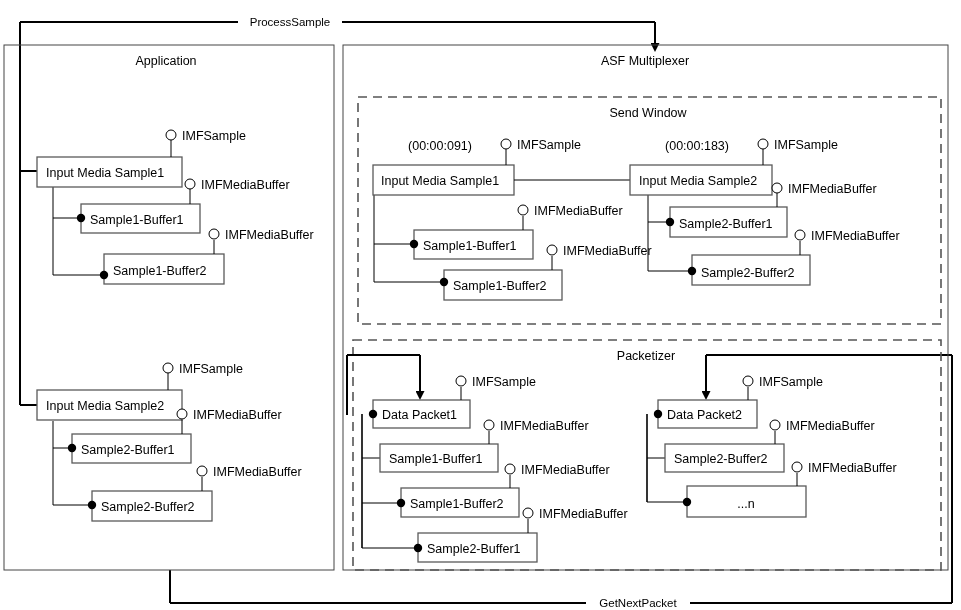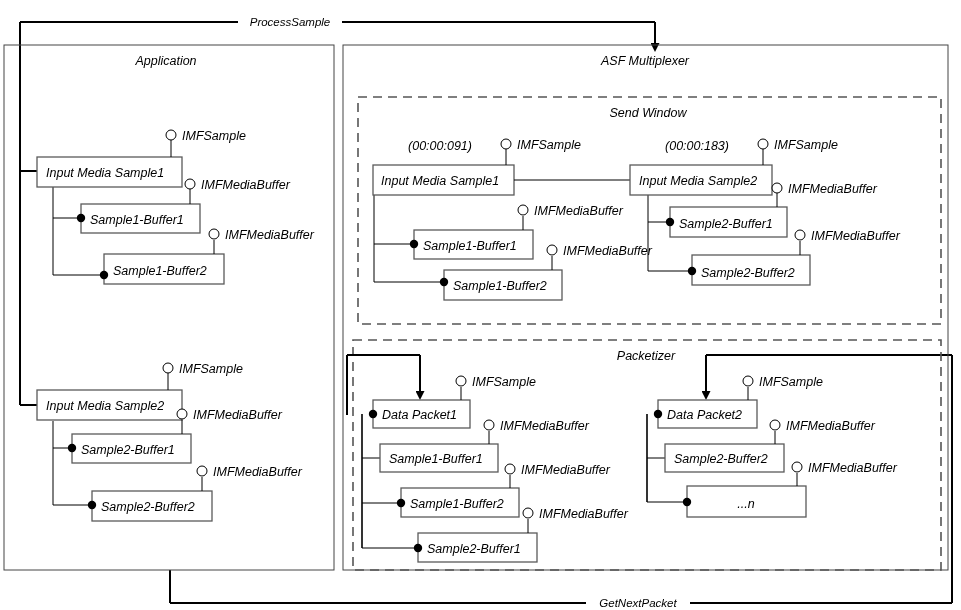--- a/index.html
+++ b/index.html
@@ -1,18 +1,18 @@
 <!DOCTYPE html>
 <html><head>
 <meta charset="utf-8">
 <style>
   html,body{margin:0;padding:0;background:#ffffff;}
   body{width:961px;height:610px;overflow:hidden;
        font-family:"Liberation Sans","DejaVu Sans",sans-serif;}
-  #diagram-root{position:relative;width:961px;height:483px;font-style:italic;}
+  #diagram-root{position:relative;width:961px;height:483px;}
   svg{display:block;}
   text{font-family:"Liberation Sans","DejaVu Sans",sans-serif;fill:#000;}
   .boxlbl{font-size:12.5px;}
   .title{font-size:12.5px;}
   .iface{font-size:12.5px;}
   .tstamp{font-size:12.5px;}
   .flowlbl{font-size:11.5px;}
 </style>
 </head>
 <body>

